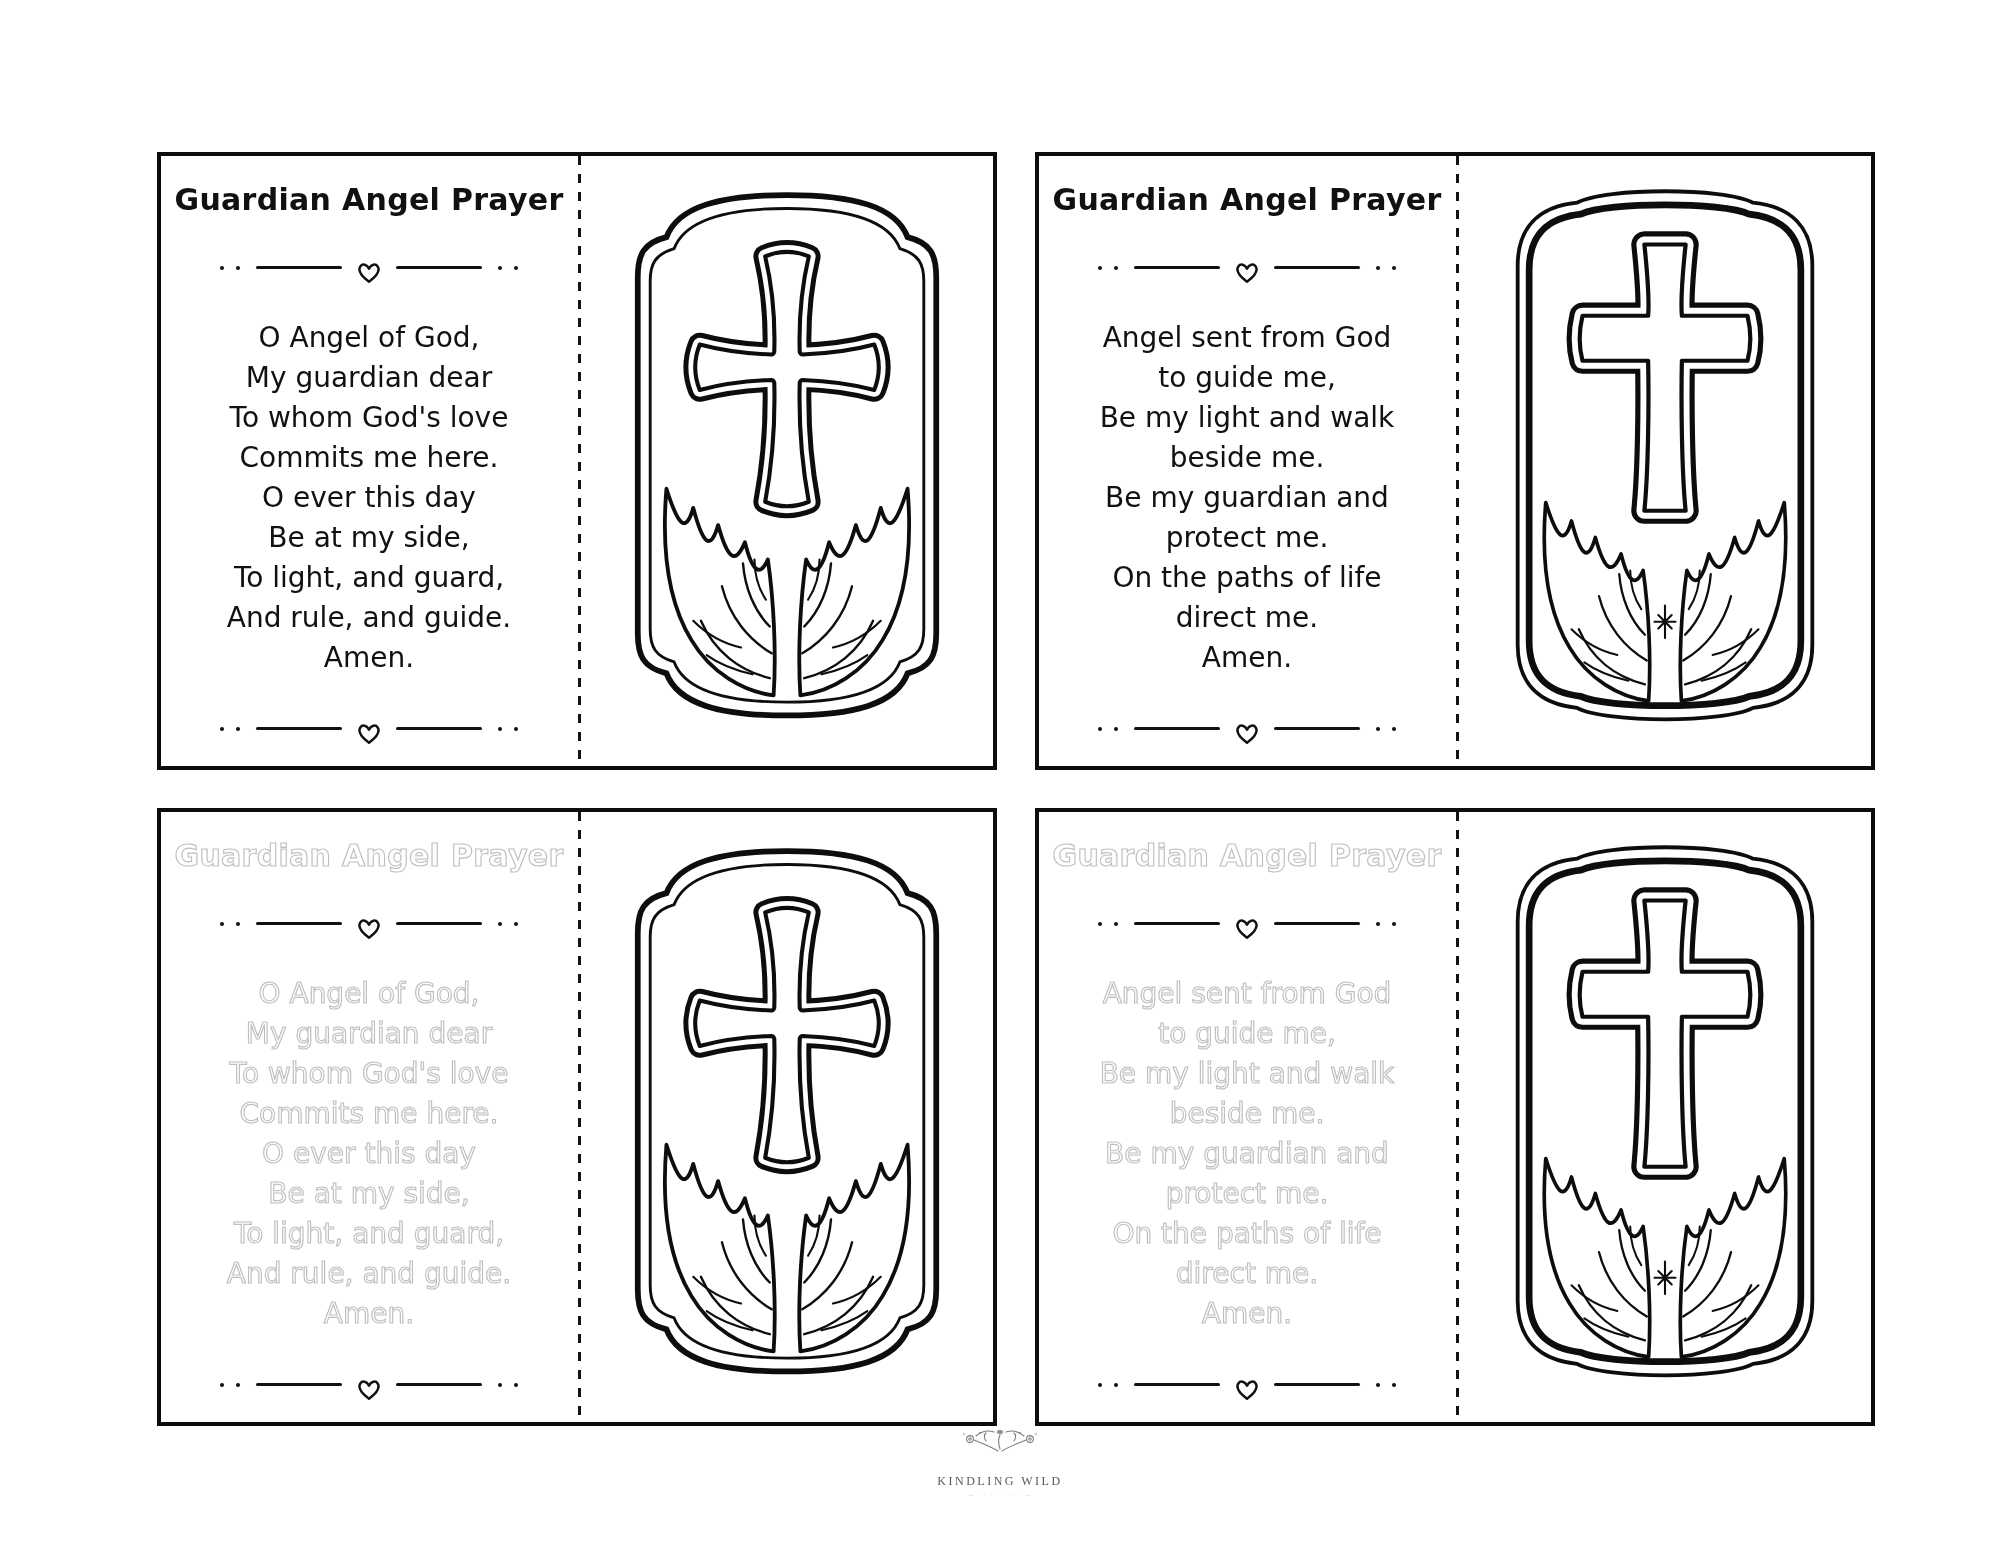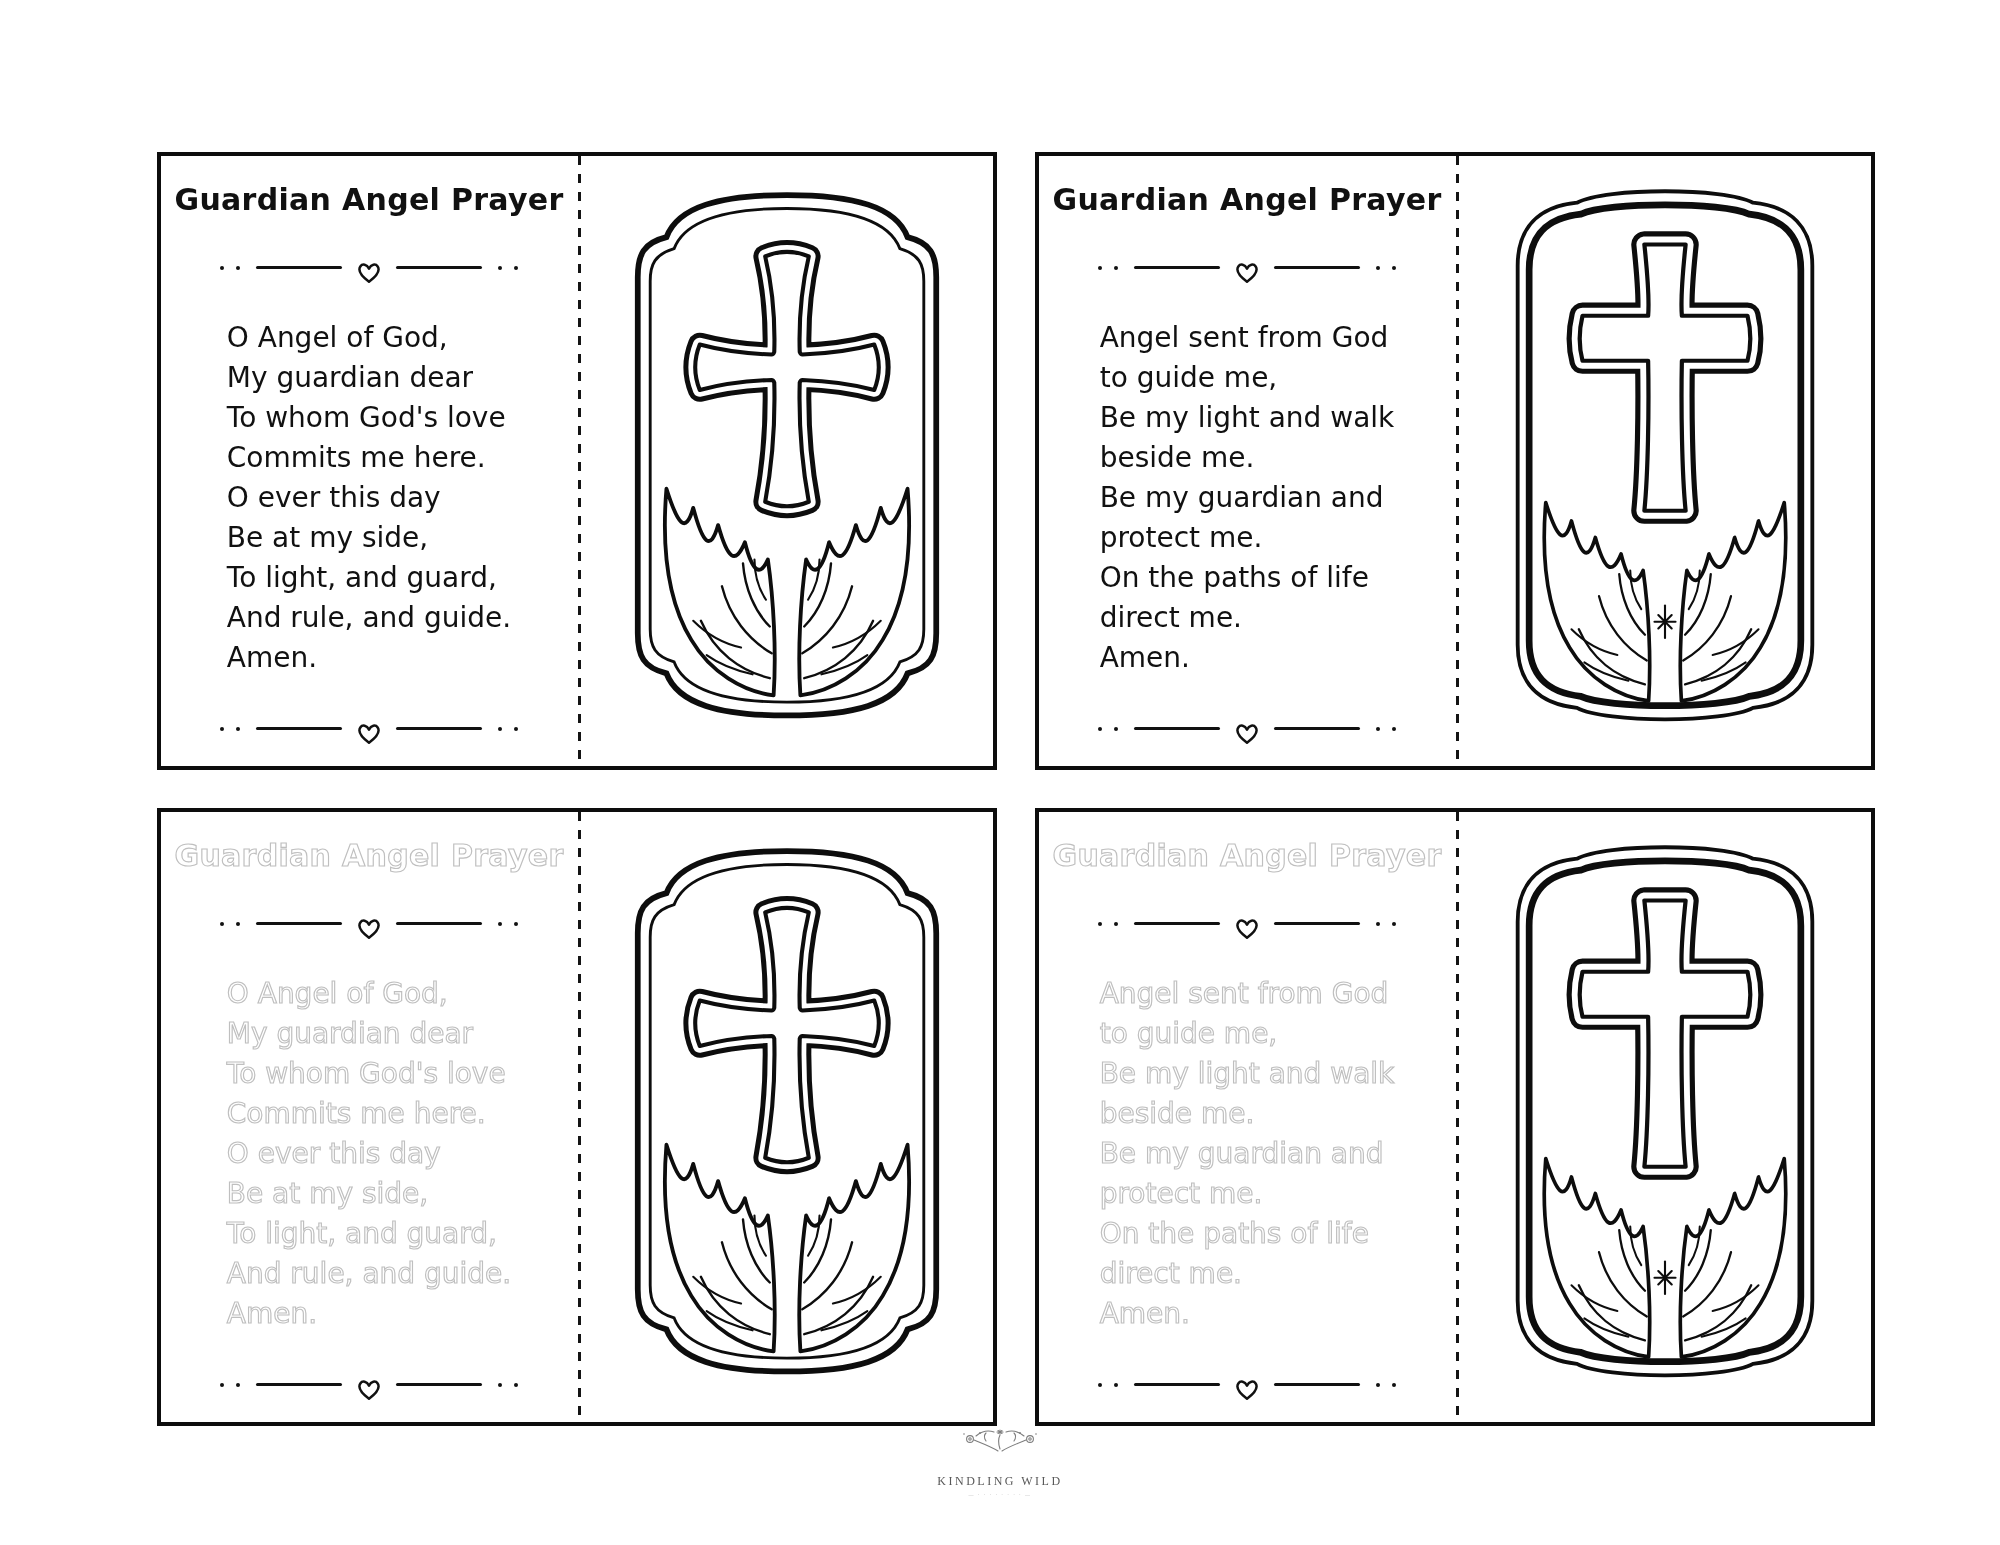--- a/index.html
+++ b/index.html
@@ -18,21 +18,21 @@
 
   .text-half {
     position:absolute; left:0; top:0; bottom:0; width:416px;
     display:flex; flex-direction:column; align-items:center;
     justify-content:space-between; padding:26px 6px 20px; box-sizing:border-box;
   }
   .card-title {
     margin:0; font-size:30px; font-weight:600; color:#111; letter-spacing:0.3px;
     white-space:nowrap;
   }
-  .prayer { }
+  .prayer { text-align:center; }
   .pline { font-size:28px; line-height:40px; color:#111; white-space:nowrap; }
 
   
   .trace .card-title, .trace .pline { color:#c4c4c4; }
   @supports (-webkit-text-stroke: 1px #000) {
     .trace .card-title, .trace .pline {
       color:transparent; -webkit-text-stroke:1.15px #bfbfbf;
     }
   }
 

